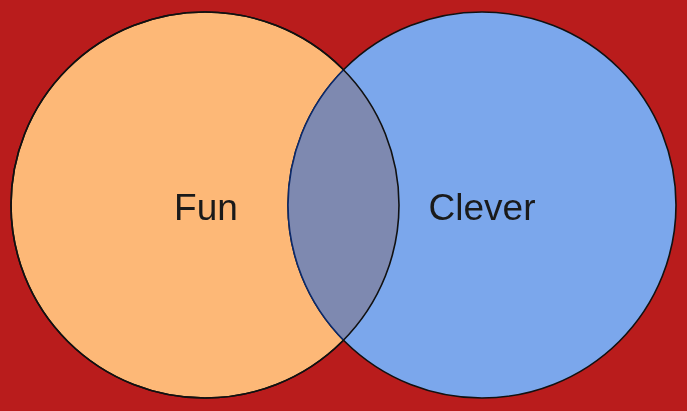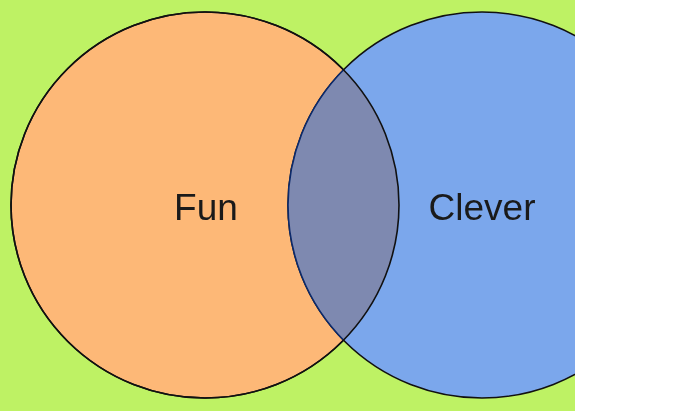--- a/index.html
+++ b/index.html
@@ -2,23 +2,23 @@
 <html><head>
   <meta charset="utf-8">
   <style>
     html, body {
       margin: 0;
       padding: 0;
       background: #ffffff;
     }
     .canvas {
       position: relative;
-      width: 575px;
+      width: 687px;
       height: 411px;
-      background: #bef264;
+      background: #b91c1c;
       overflow: hidden;
     }
     svg.venn {
       position: absolute;
       left: 0;
       top: 0;
       width: 687px;
       height: 411px;
     }
     .label {

